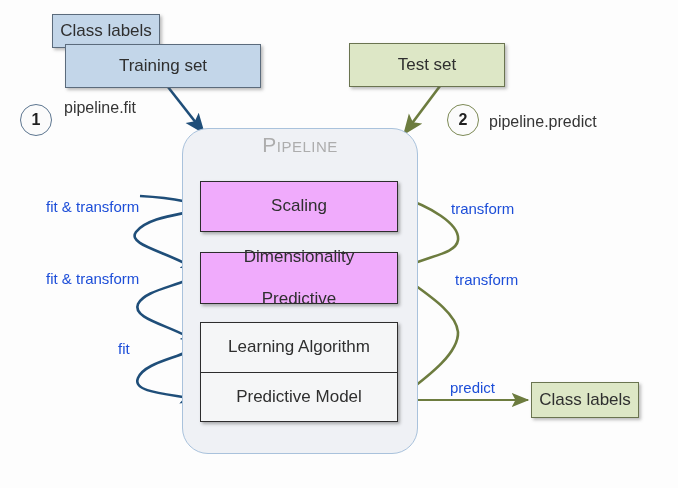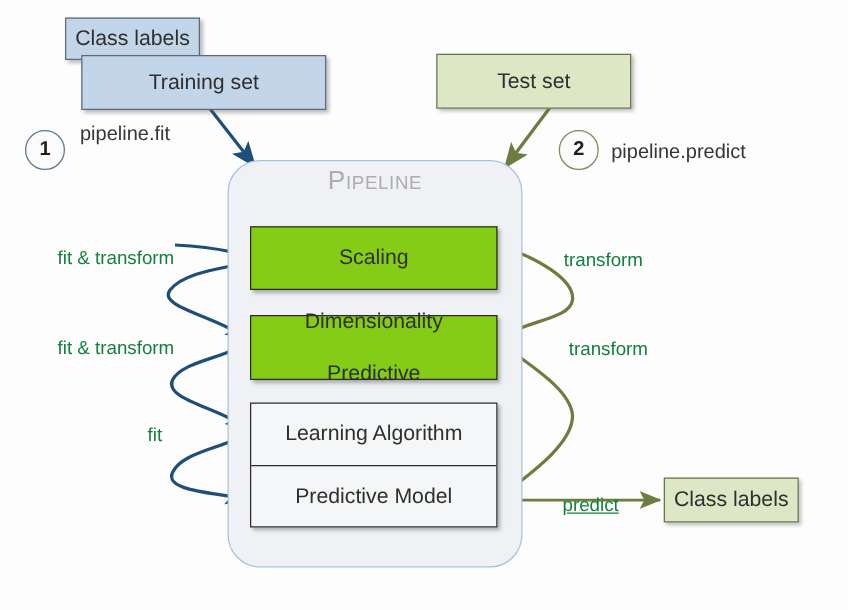--- a/index.html
+++ b/index.html
@@ -67,21 +67,21 @@
     top: 133px;
     width: 236px;
     text-align: center;
     font-size: 21px;
     font-variant: small-caps;
     letter-spacing: 0.5px;
     color: #adadad;
   }
   
   .stage {
-    background: #84cc16;
+    background: #f0abfc;
     border: 1.6px solid #2d2d2d;
     font-size: 17px;
     box-shadow: 2px 2px 3px rgba(80,80,80,0.45);
   }
   .stage-split {
     background: #f5f6f7;
     border: 1.6px solid #2d2d2d;
     box-shadow: 2px 2px 3px rgba(80,80,80,0.45);
     position: absolute;
     box-sizing: border-box;
@@ -113,21 +113,21 @@
     font-weight: bold;
     color: #1f1f1f;
     background: #fbfbfb;
   }
   .step.blue  { border: 1.6px solid #5d7690; }
   .step.green { border: 1.6px solid #7d8a56; }
   
   .elabel {
     position: absolute;
     font-size: 15px;
-    color: #15803d;
+    color: #1d4ed8;
     white-space: nowrap;
   }
   .elabel.cmd { font-size: 16px; color: #353535; }
 </style>
 </head>
 <body>
 
 <div id="canvas">
 
   <svg id="wires" viewBox="0 0 678 488">
@@ -189,17 +189,17 @@
     <div class="half top">Learning Algorithm</div>
     <div class="half">Predictive Model</div>
   </div>
 
   <div class="elabel" style="left:46px; top:198px;">fit &amp; transform</div>
   <div class="elabel" style="left:46px; top:270px;">fit &amp; transform</div>
   <div class="elabel" style="left:118px; top:340px;">fit</div>
 
   <div class="elabel" style="left:451px; top:200px;">transform</div>
   <div class="elabel" style="left:455px; top:271px;">transform</div>
-  <div class="elabel" style="left:450px; top:396px;text-decoration:underline;">predict</div>
+  <div class="elabel" style="left:450px; top:379px;">predict</div>
 
   <div class="node databox green" style="left:531px; top:382px; width:108px; height:36px;">Class labels</div>
 
 </div>
 
 </body></html>

